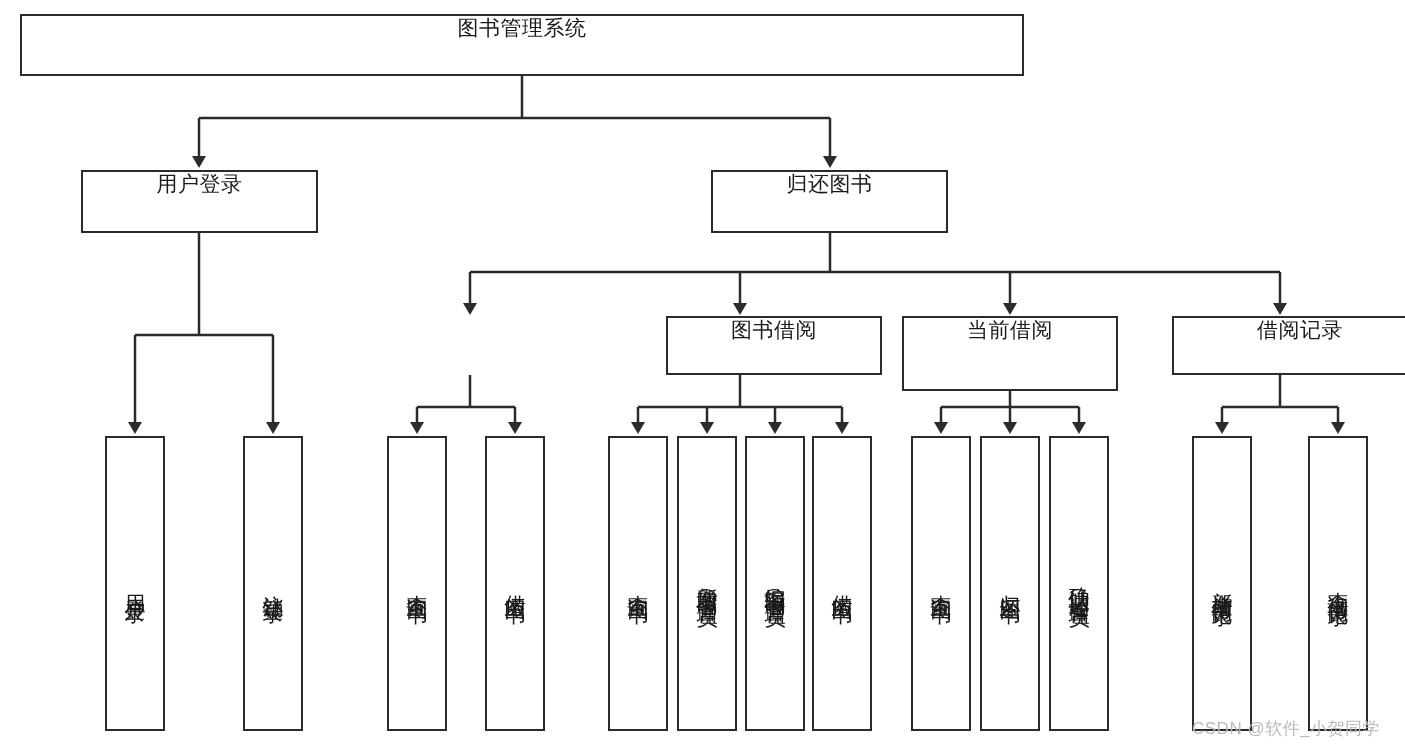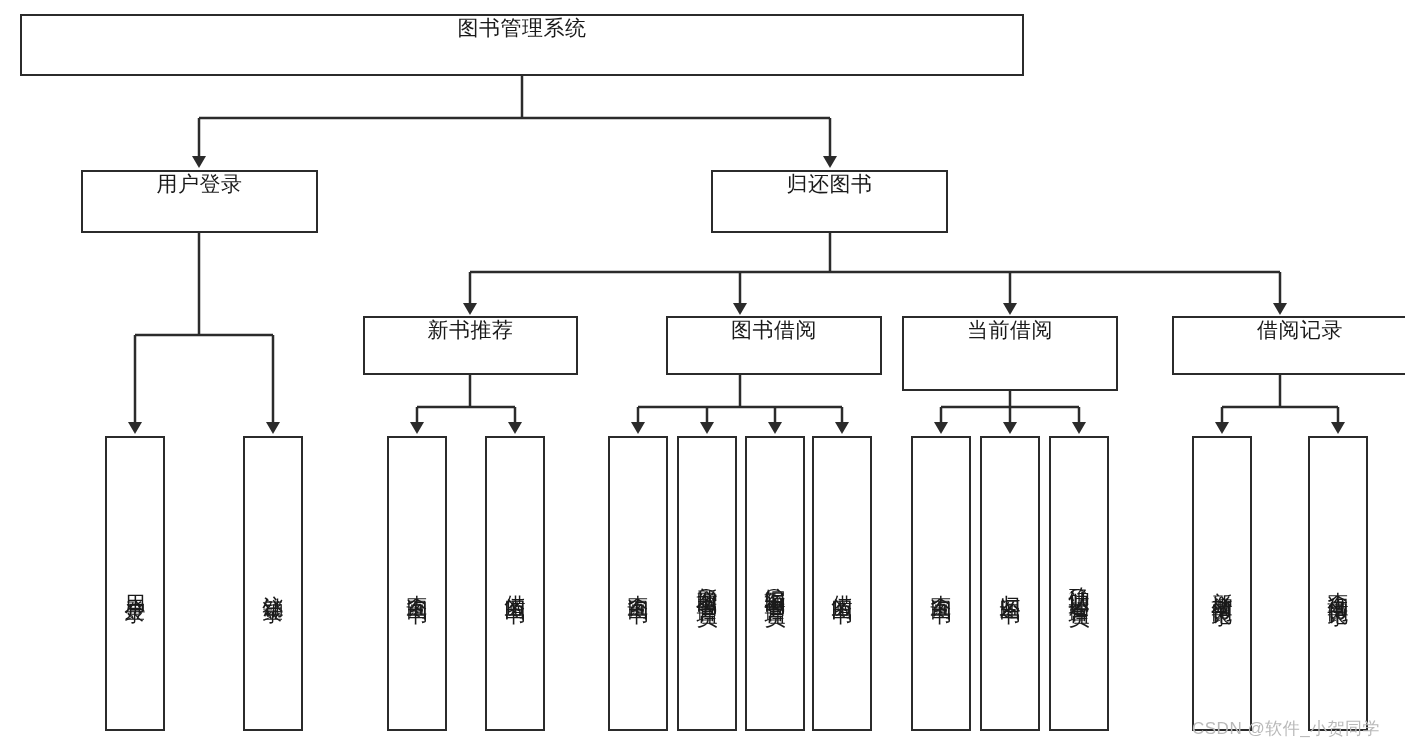--- a/index.html
+++ b/index.html
@@ -129,23 +129,20 @@
     <span class="node-label">图书管理系统</span>
   </div>
 
   <div class="node horizontal" style="left:81px; top:170px; width:237px; height:63px;">
     <span class="node-label">用户登录</span>
   </div>
   <div class="node horizontal" style="left:711px; top:170px; width:237px; height:63px;">
     <span class="node-label">归还图书</span>
   </div>
 
-  <div class="node horizontal" style="left:363px; top:316px; width:215px; height:59px;">
-    <span class="node-label">新书推荐</span>
-  </div>
   <div class="node horizontal" style="left:666px; top:316px; width:216px; height:59px;">
     <span class="node-label">图书借阅</span>
   </div>
   <div class="node horizontal" style="left:902px; top:316px; width:216px; height:75px;">
     <span class="node-label">当前借阅</span>
   </div>
   <div class="node horizontal" style="left:1172px; top:316px; width:256px; height:59px;">
     <span class="node-label">借阅记录</span>
   </div>
 

